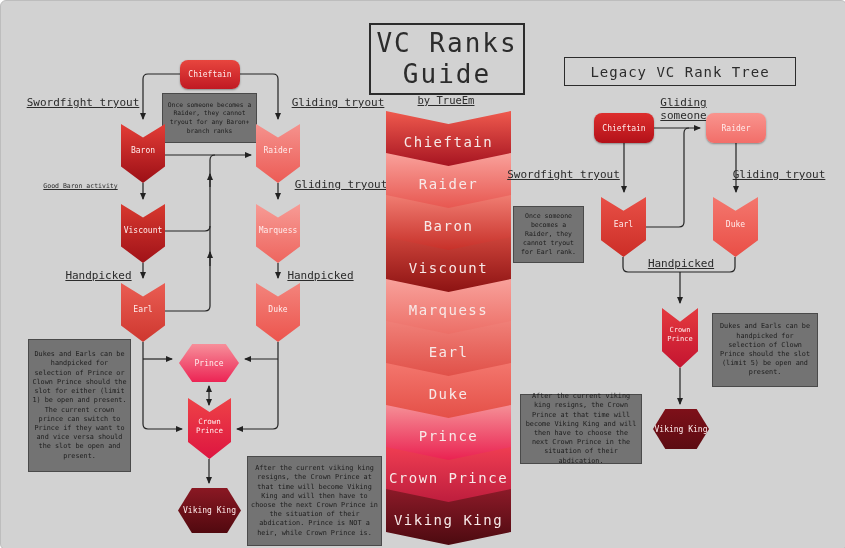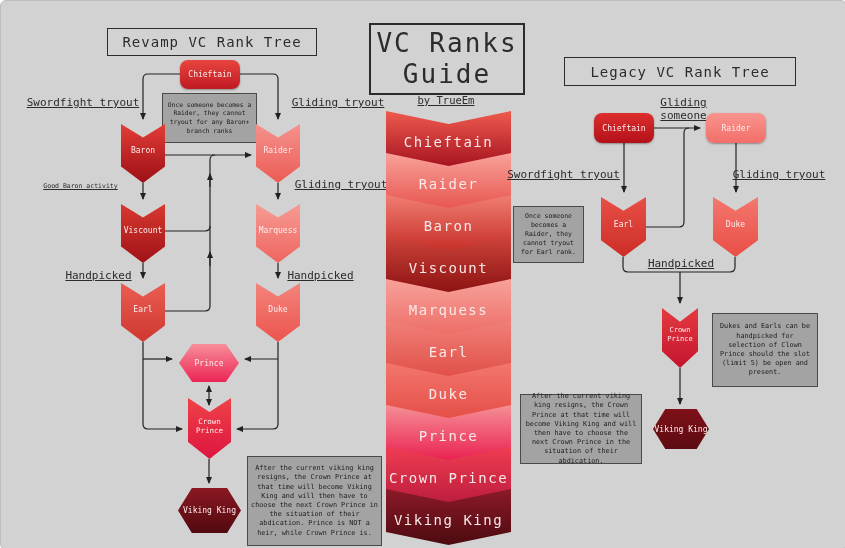--- a/index.html
+++ b/index.html
@@ -14,21 +14,21 @@
     position:absolute;border:1.5px solid #2c2c2c;display:flex;align-items:center;justify-content:center;
     font-size:14px;letter-spacing:1px;color:#2c2c2c;background:#d2d2d2;white-space:pre-line;text-align:center;
   }
   .guide-title{border-width:2px;font-size:26px;line-height:31px;letter-spacing:2px;}
   .byline{position:absolute;font-size:10.5px;color:#2c2c2c;text-align:center;text-decoration:underline;}
 
   .elabel{position:absolute;font-size:11px;color:#2b2b2b;text-align:center;white-space:pre-line;line-height:13px;text-decoration:underline;}
   .elabel.small{font-size:6.5px;line-height:8px;}
 
   .notebox{
-    position:absolute;border:1px solid #4a4a4a;background:#a3a3a3;color:#1d1d1d;
+    position:absolute;border:1px solid #4a4a4a;background:#737373;color:#1d1d1d;
     font-size:6.8px;line-height:9.2px;text-align:center;display:flex;align-items:center;justify-content:center;
     padding:3px 3px;box-sizing:border-box;
   }
 
   .node{
     position:absolute;display:flex;align-items:center;justify-content:center;text-align:center;
     color:#ffecec;font-size:8px;line-height:9px;
   }
   .rrect{border-radius:8px;box-shadow:0 1px 2px rgba(0,0,0,.35);}
   .chev{clip-path:polygon(0 0,50% 23%,100% 0,100% 72%,50% 100%,0 72%);}
@@ -78,21 +78,20 @@
       <path d="M653,127 H699" marker-end="url(#ah)"></path>
       <path d="M645,226 H678 Q683,226 683,221 V132 Q683,127 688,127"></path>
       <path d="M623,142 V191" marker-end="url(#ah)"></path>
       <path d="M735,142 V191" marker-end="url(#ah)"></path>
       <path d="M622,256 V266 Q622,271 627,271 H729 Q734,271 734,266 V256"></path>
       <path d="M679,271 V302" marker-end="url(#ah)"></path>
       <path d="M679,367 V403" marker-end="url(#ah)"></path>
     </g>
   </svg>
 
-  <div class="titlebox" style="left:106px;top:27px;width:208px;height:26px">Revamp VC Rank Tree</div>
 
   <div class="node rrect" style="left: 179px; top: 59px; width: 60px; height: 29px; background: linear-gradient(rgb(232, 69, 62) 0%, rgb(192, 26, 35) 100%);">
     <span>Chieftain</span>
     </div>
 
   <div class="elabel" style="left:22px;top:95px;width:120px">Swordfight tryout</div>
   <div class="elabel" style="left:282px;top:95px;width:110px">Gliding tryout</div>
 
   <div class="notebox" style="left:161px;top:92px;width:95px;height:50px;font-size:6.3px;line-height:8.6px">Once someone becomes a Raider, they cannot tryout for any Baron+ branch ranks</div>
 
@@ -128,20 +127,21 @@
     </div>
 
   <div class="node chev" style="left: 187px; top: 397px; width: 43px; height: 61px; font-size: 7.5px; background: linear-gradient(rgb(238, 66, 71) 0%, rgb(221, 21, 64) 100%);">
     <span>Crown Prince</span>
     </div>
 
   <div class="node hex" style="left: 177px; top: 487px; width: 63px; height: 45px; background: linear-gradient(rgb(138, 24, 35) 0%, rgb(81, 9, 15) 100%);">
     <span>Viking King</span>
     </div>
 
+  <div class="notebox" style="left:27px;top:338px;width:103px;height:133px">Dukes and Earls can be handpicked for selection of Prince or Clown Prince should the slot for either (limit 1) be open and present. The current crown prince can switch to Prince if they want to and vice versa should the slot be open and present.</div>
   <div class="notebox" style="left:246px;top:455px;width:135px;height:90px">After the current viking king resigns, the Crown Prince at that time will become Viking King and will then have to choose the next Crown Prince in the situation of their abdication. Prince is NOT a heir, while Crown Prince is.</div>
 
   <div class="titlebox guide-title" style="left:368px;top:22px;width:152px;height:68px">VC Ranks
 Guide</div>
   <div class="byline" style="left:395px;top:93px;width:100px">by TrueEm</div>
   <div class="stack">
       <div class="band" style="top: 0px; background: linear-gradient(rgb(239, 90, 78) 0%, rgb(165, 19, 32) 100%);">
         <span class="band-label">Chieftain</span>
       </div>
       <div class="band" style="top: 42px; background: linear-gradient(rgb(249, 161, 155) 0%, rgb(231, 86, 79) 100%);">

